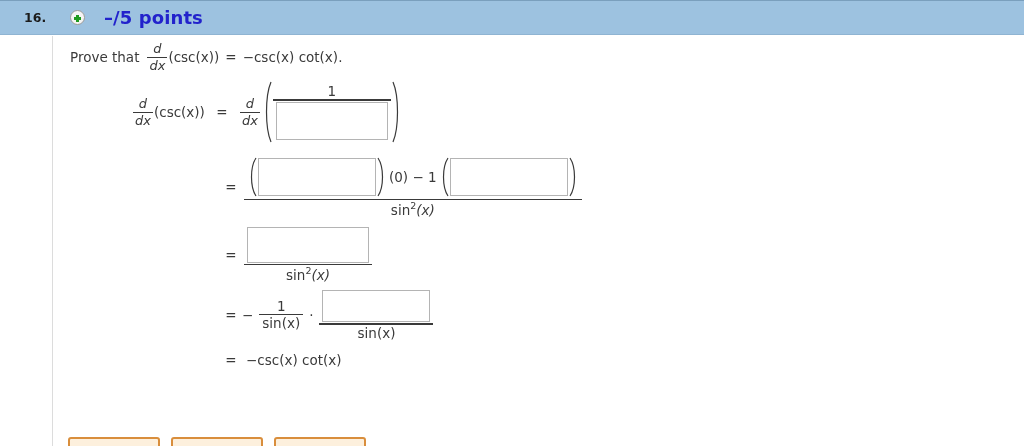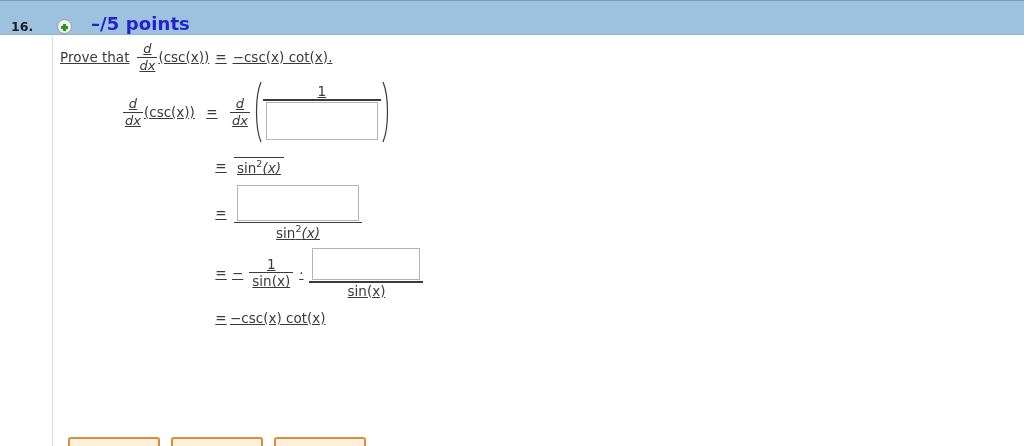--- a/index.html
+++ b/index.html
@@ -22,23 +22,23 @@
     left: 0; top: 0;
     width: 1024px;
     height: 35px;
     background: #9dc2e0;
     border-top: 1px solid #7a9fbd;
     border-bottom: 1px solid #8fb4d2;
     box-sizing: border-box;
   }
   .qheader-inner {
     display: flex;
-    align-items: flex-end;
+    align-items: center;
     height: 100%;
-    padding-left: 11px;
+    padding-left: 24px;
     gap: 12px;
   }
   .qnum {
     font-size: 12.5px;
     font-weight: bold;
     color: #1b1b1b;
     width: 34px;
   }
   .plus-icon {
     width: 15px;
@@ -76,24 +76,23 @@
     left: 52px;
     top: 36px;
     width: 1px;
     height: 410px;
     background: #dcdcdc;
   }
 
   
   .qbody {
     position: absolute;
-    left: 60px;
+    left: 70px;
     top: 44px;
     width: 940px;
-    text-decoration: underline;
   }
 
   .prompt {
     font-size: 13.5px;
     color: #3a3a3a;
     display: flex;
     align-items: center;
     height: 26px;
   }
   .prompt .txt { margin-right: 7px; }
@@ -244,20 +243,45 @@
     <span class="bigparen">
       <svg width="12" height="64" viewBox="0 0 12 64">
           <path d="M2 2 C8 16, 8 48, 2 62" fill="none" stroke="#3a3a3a" stroke-width="1.2"></path>
         </svg>
     </span>
   </div>
 
   <div class="eqline line2">
     <span class="eqsign">=</span>
     <span class="frac thick" style="margin-left:4px">
+      <span class="num mrow">
+        <span class="bigparen">
+          <svg width="11" height="42" viewBox="0 0 11 42">
+              <path d="M9 2 C3 11, 3 31, 9 40" fill="none" stroke="#3a3a3a" stroke-width="1.2"></path>
+            </svg>
+        </span>
+        <input class="ibox" style="width: 118px; height: 38px;" type="text" value="">
+        <span class="bigparen">
+          <svg width="11" height="42" viewBox="0 0 11 42">
+              <path d="M2 2 C8 11, 8 31, 2 40" fill="none" stroke="#3a3a3a" stroke-width="1.2"></path>
+            </svg>
+        </span>
+        <span style="margin:0 2px">(0) − 1</span>
+        <span class="bigparen">
+          <svg width="11" height="42" viewBox="0 0 11 42">
+              <path d="M9 2 C3 11, 3 31, 9 40" fill="none" stroke="#3a3a3a" stroke-width="1.2"></path>
+            </svg>
+        </span>
+        <input class="ibox" style="width: 118px; height: 38px;" type="text" value="">
+        <span class="bigparen">
+          <svg width="11" height="42" viewBox="0 0 11 42">
+              <path d="M2 2 C8 11, 8 31, 2 40" fill="none" stroke="#3a3a3a" stroke-width="1.2"></path>
+            </svg>
+        </span>
+      </span>
       <span class="bar"></span>
       <span class="den">
         <span>sin</span><span class="sup">2</span><span class="ital">(x)</span>
       </span>
     </span>
   </div>
 
   <div class="eqline line3">
     <span class="eqsign">=</span>
     <span class="frac thick" style="margin-left:4px">
@@ -284,21 +308,21 @@
       <span class="num">
         <input class="ibox" style="width: 108px; height: 32px;" type="text" value="">
       </span>
       <span class="bar"></span>
       <span class="den">sin(x)</span>
     </span>
   </div>
 
   <div class="eqline line5">
     <span class="eqsign">=</span>
-    <span style="">−csc(x) cot(x)</span>
+    <span style="margin-left:6px">−csc(x) cot(x)</span>
   </div>
 </div>
 
 <div class="bottomtext"></div>
 <div class="btnrow">
   <div class="obtn"></div>
   <div class="obtn"></div>
   <div class="obtn"></div>
 </div>
 

